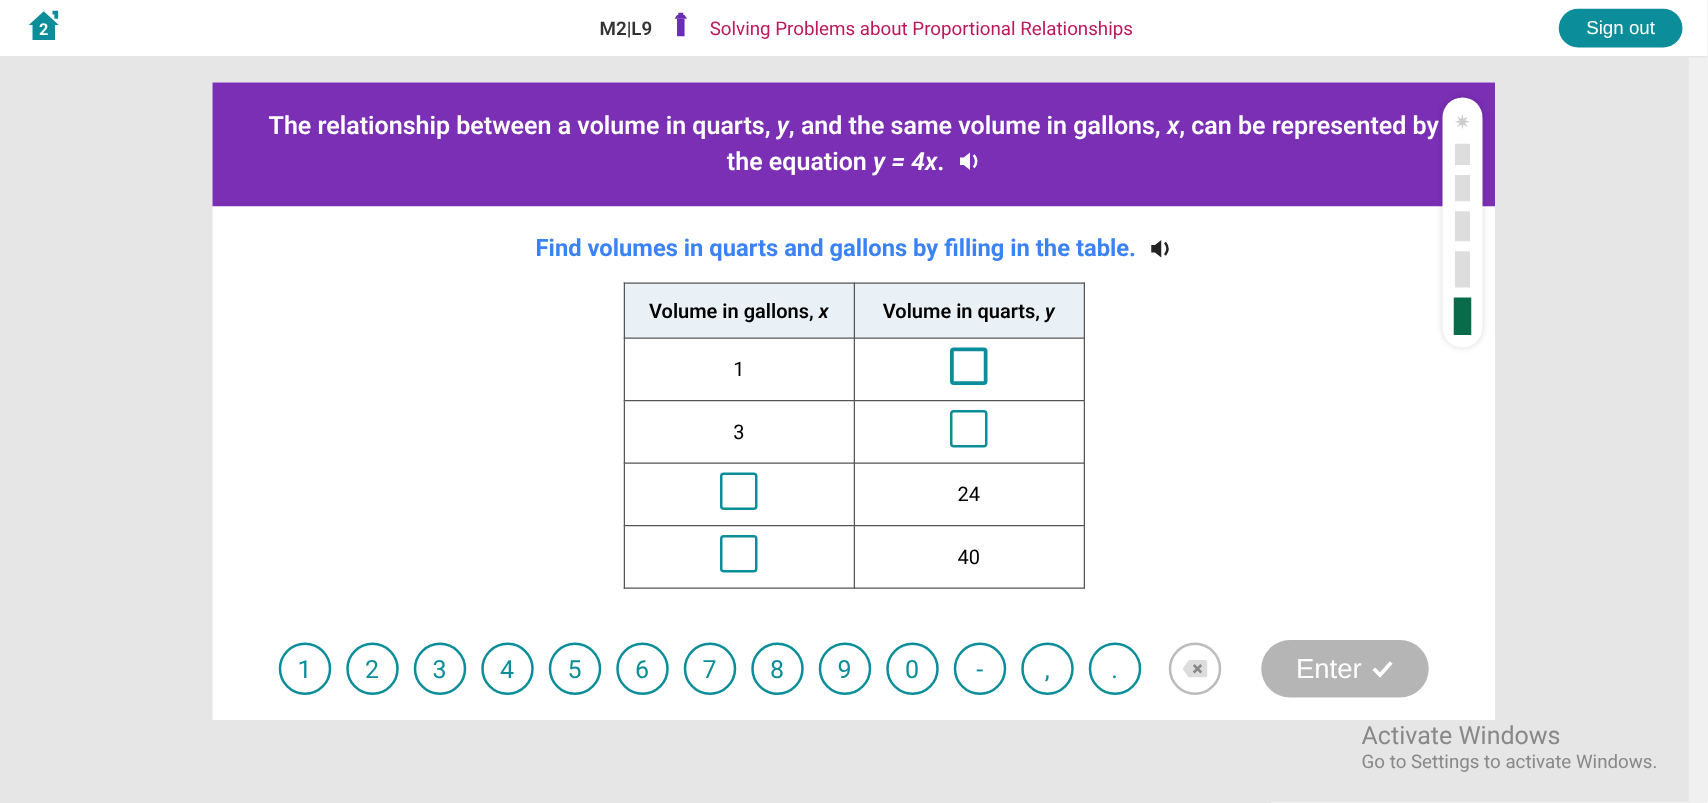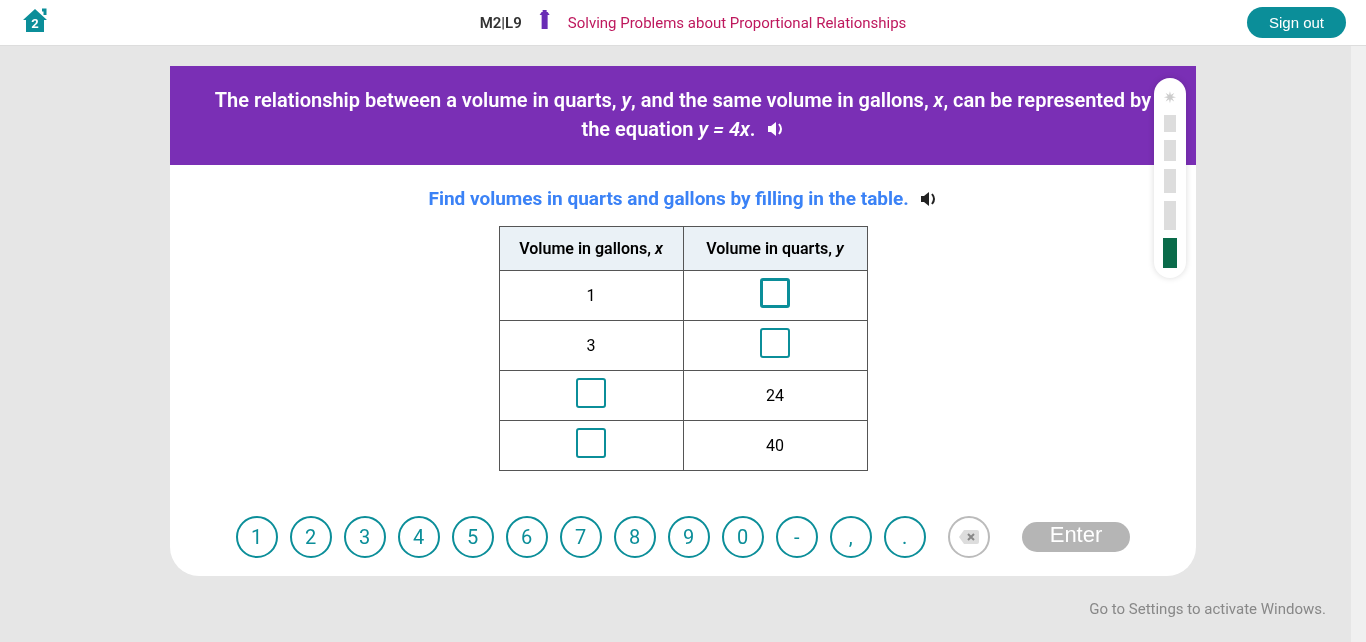--- a/index.html
+++ b/index.html
@@ -50,21 +50,20 @@
     display: flex;
     justify-content: center;
   }
   .card {
     background: #fff;
     width: 1026px;
     height: 510px;
     position: relative;
     display: flex;
     flex-direction: column;
-    border-radius: 29px;
   }
   .question-header {
     background: #7a2fb5;
     color: #fff;
     padding: 20px 40px;
     text-align: center;
     font-size: 20px;
     font-weight: 600;
     line-height: 1.45;
   }
@@ -144,29 +143,28 @@
     display: flex; align-items:center; justify-content:center;
     cursor: pointer;
     margin-left: 10px;
   }
   .enter-btn {
     background: #b5b5b5;
     color: #fff;
     border: none;
     border-radius: 24px;
     padding: 0 28px;
-    height: 30px;
+    height: 46px;
     font-size: 22px;
     font-weight: 400;
     display: flex;
     align-items: center;
     gap: 8px;
     cursor: pointer;
     margin-left: 20px;
-    flex-direction: column;
   }
   .right-tool {
     position: absolute;
     right: 10px;
     top: 12px;
     width: 32px;
     height: 200px;
     background: #fff;
     border-radius: 18px;
     box-shadow: 0 0 6px rgba(0,0,0,0.15);
@@ -328,14 +326,15 @@
         <svg width="18" height="16" viewBox="0 0 18 16">
             <path d="M2 8 L7 13 L16 3" stroke="#fff" stroke-width="3" fill="none"></path>
           </svg>
       </button>
     </div>
 
   </div>
 </div>
 
 <div class="watermark">
+  <div class="big">Activate Windows</div>
   <div>Go to Settings to activate Windows.</div>
 </div>
 
 </body></html>

